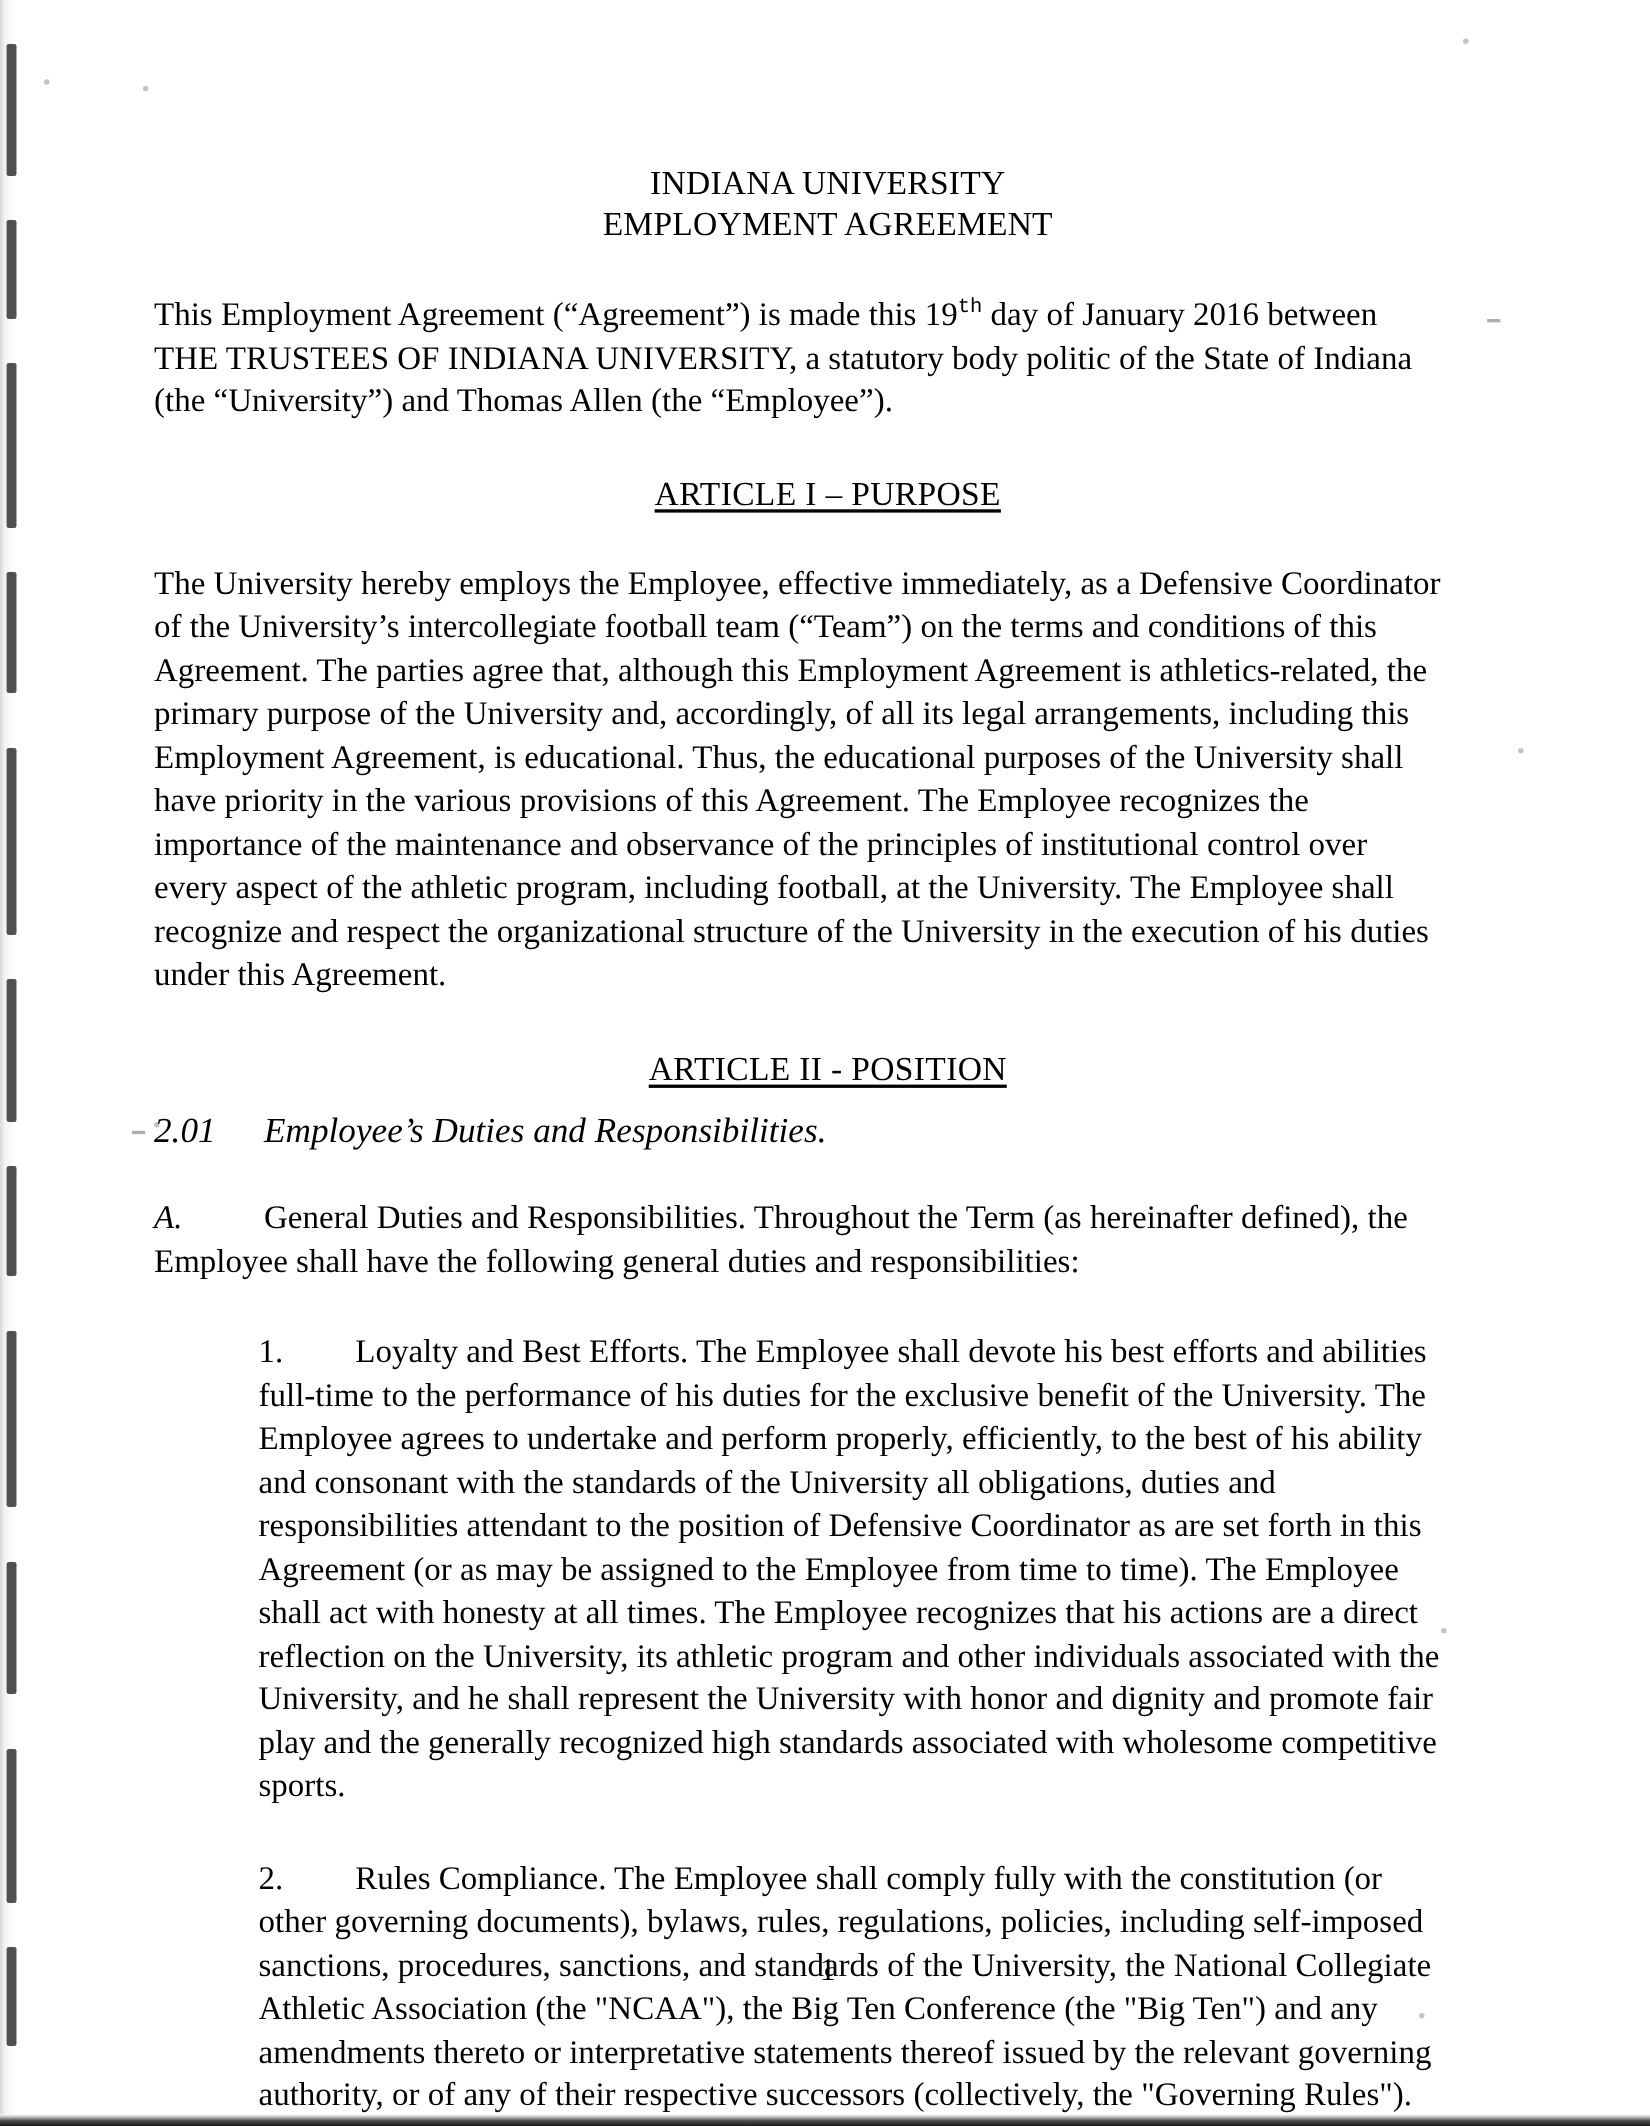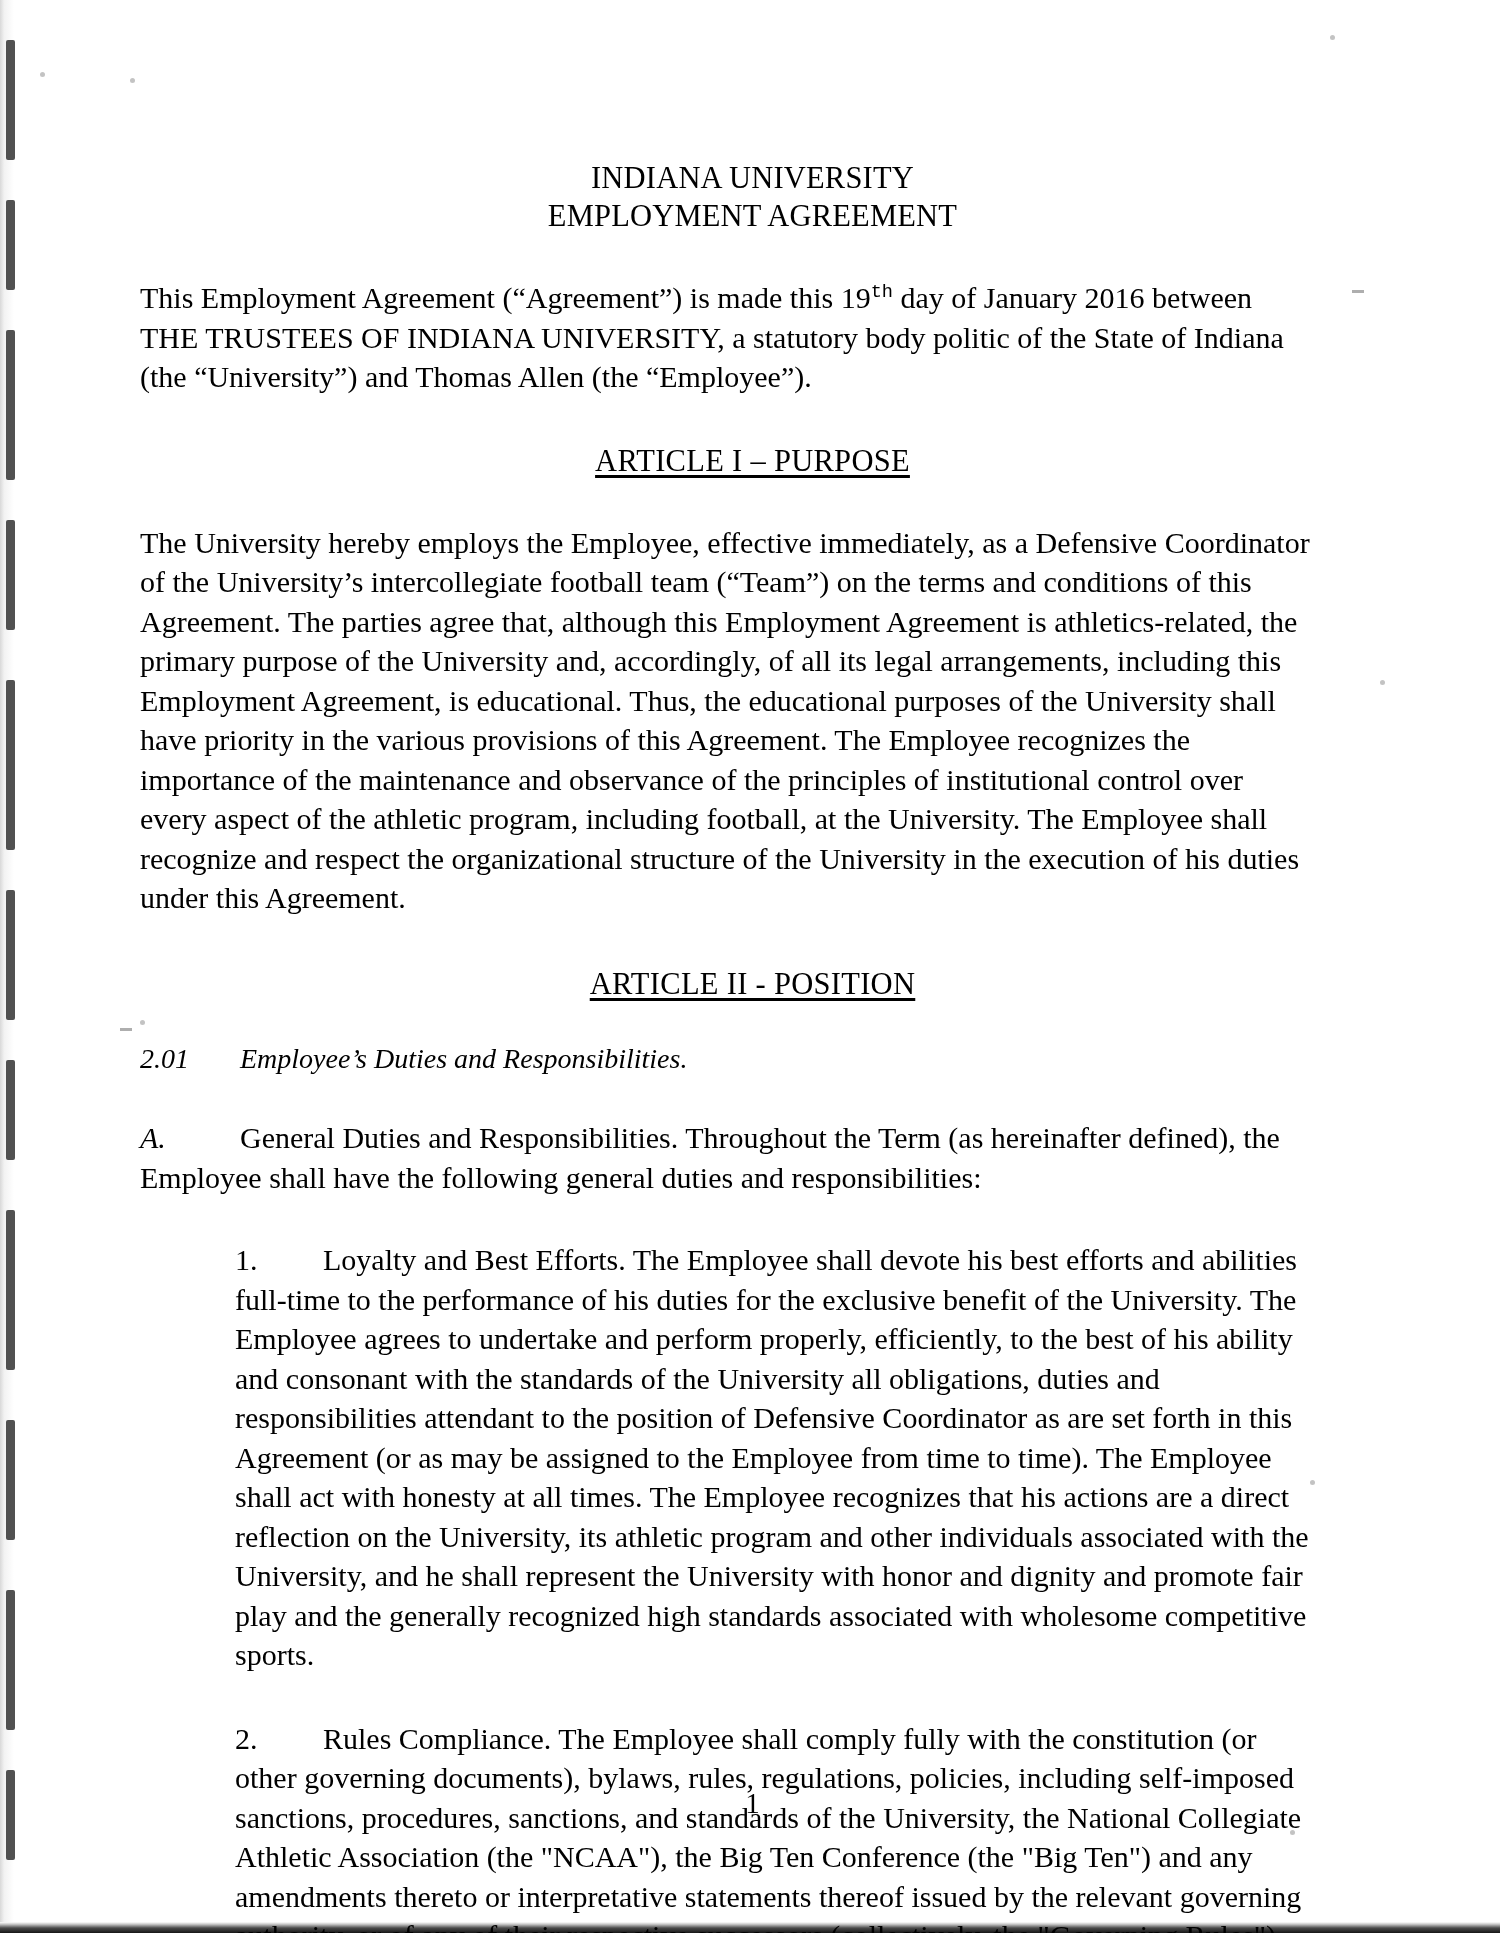--- a/index.html
+++ b/index.html
@@ -65,21 +65,21 @@
     height: 3px;
     background: #9a9a9a;
     opacity: .8;
     pointer-events: none;
   }
 
   
   .content {
     position: absolute;
     left: 140px;
-    top: 12px;
+    top: 0;
     width: 1225px;
     height: 1726px;
   }
 
   .doc-title {
     text-align: center;
     font-size: 30.5px;
     line-height: 38px;
     letter-spacing: .2px;
   }
@@ -103,22 +103,22 @@
   .article-heading span.u {
     text-decoration: underline;
     text-underline-offset: 4px;
   }
   .art1 { margin-top: 45px; }
   .art2 { margin-top: 47px; }
 
   .body-1 { margin-top: 43px; width: 1170px; }
 
   .sec-num {
-    margin-top: 36px;
-    font-size: 28px;
+    margin-top: 17px;
+    font-size: 32px;
     line-height: 39.5px;
     font-style: italic;
   }
   .sec-num .num {
     display: inline-block;
     width: 100px;
     font-style: italic;
   }
 
   .sub-a {

